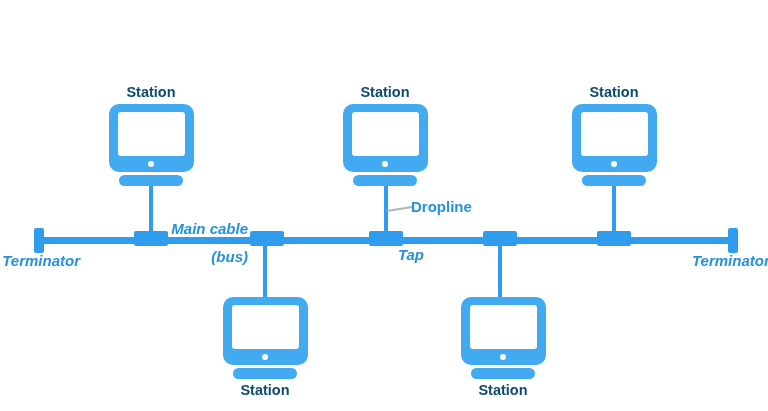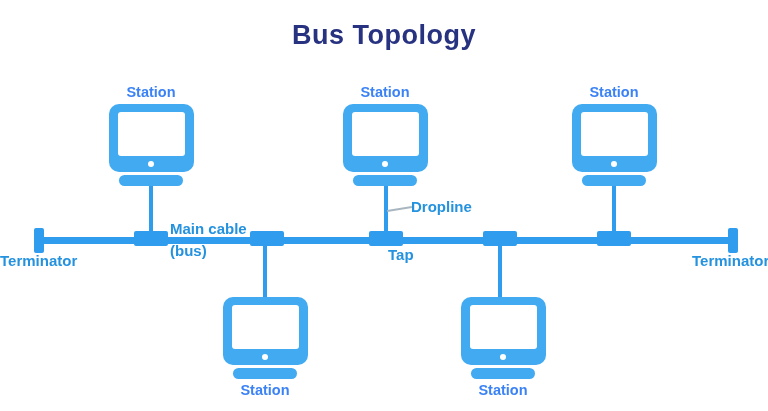--- a/index.html
+++ b/index.html
@@ -13,44 +13,43 @@
   }
   
   .bus-line{position:absolute;left:40px;top:237px;width:693px;height:7px;background:#2f9ced;}
   .terminator{position:absolute;top:228px;width:10px;height:25px;background:#2f9ced;border-radius:2px;}
   .terminator.left{left:34px;}
   .terminator.right{left:728px;}
   .tap{position:absolute;top:231px;width:34px;height:15px;background:#2f9ced;border-radius:2px;}
   .dropline{position:absolute;width:4px;background:#2f9ced;}
   
   .station{position:absolute;width:100px;display:flex;flex-direction:column;align-items:center;}
-  .st-label{font-size:14.5px;font-weight:bold;color:#3b82f6;height:18px;line-height:18px;}
+  .st-label{font-size:14.5px;font-weight:bold;color:#0c4a6e;height:18px;line-height:18px;}
   .monitor{position:relative;width:85px;height:68px;background:#42aaf1;border-radius:10px;margin-top:3px;}
   .screen{position:absolute;left:9px;right:9px;top:8px;bottom:16px;background:#ffffff;border-radius:3px;}
   .dot{position:absolute;width:6px;height:6px;border-radius:50%;background:#ffffff;bottom:5px;left:50%;transform:translateX(-50%);}
   .base{width:64px;height:11px;background:#42aaf1;border-radius:6px;margin-top:3px;}
   .station.bottom .monitor{margin-top:0;}
   .station.bottom .st-label{margin-top:2px;}
   
   .anno{position:absolute;font-size:15px;font-weight:bold;color:#2492df;}
-  .anno.center{text-align:left;}
+  .anno.center{text-align:right;font-style:italic;}
   .main-cable-label{left:170px;top:221px;width:78px;line-height:16px;}
-  .main-cable-label .line2{margin-top:6px;}
+  .main-cable-label .line2{margin-top:12px;}
   .tap-label{left:388px;top:246px;width:36px;}
   .dropline-label{left:411px;top:198px;}
   .terminator-label.left{left:0;top:252px;width:80px;}
   .terminator-label.right{left:692px;top:252px;width:76px;}
   .pointer-line{position:absolute;left:387px;top:208px;width:25px;height:2px;background:#a9b6bf;transform:rotate(-9deg);}
 </style>
 </head>
 <body>
 
 <div class="canvas">
 
-  <div class="title">Bus Topology</div>
 
   <div class="bus-line"></div>
   <div class="terminator left"></div>
   <div class="terminator right"></div>
 
   <div class="tap" style="left:134px;"></div>
   <div class="tap" style="left:250px;"></div>
   <div class="tap" style="left:369px;"></div>
   <div class="tap" style="left:483px;"></div>
   <div class="tap" style="left:597px;"></div>

